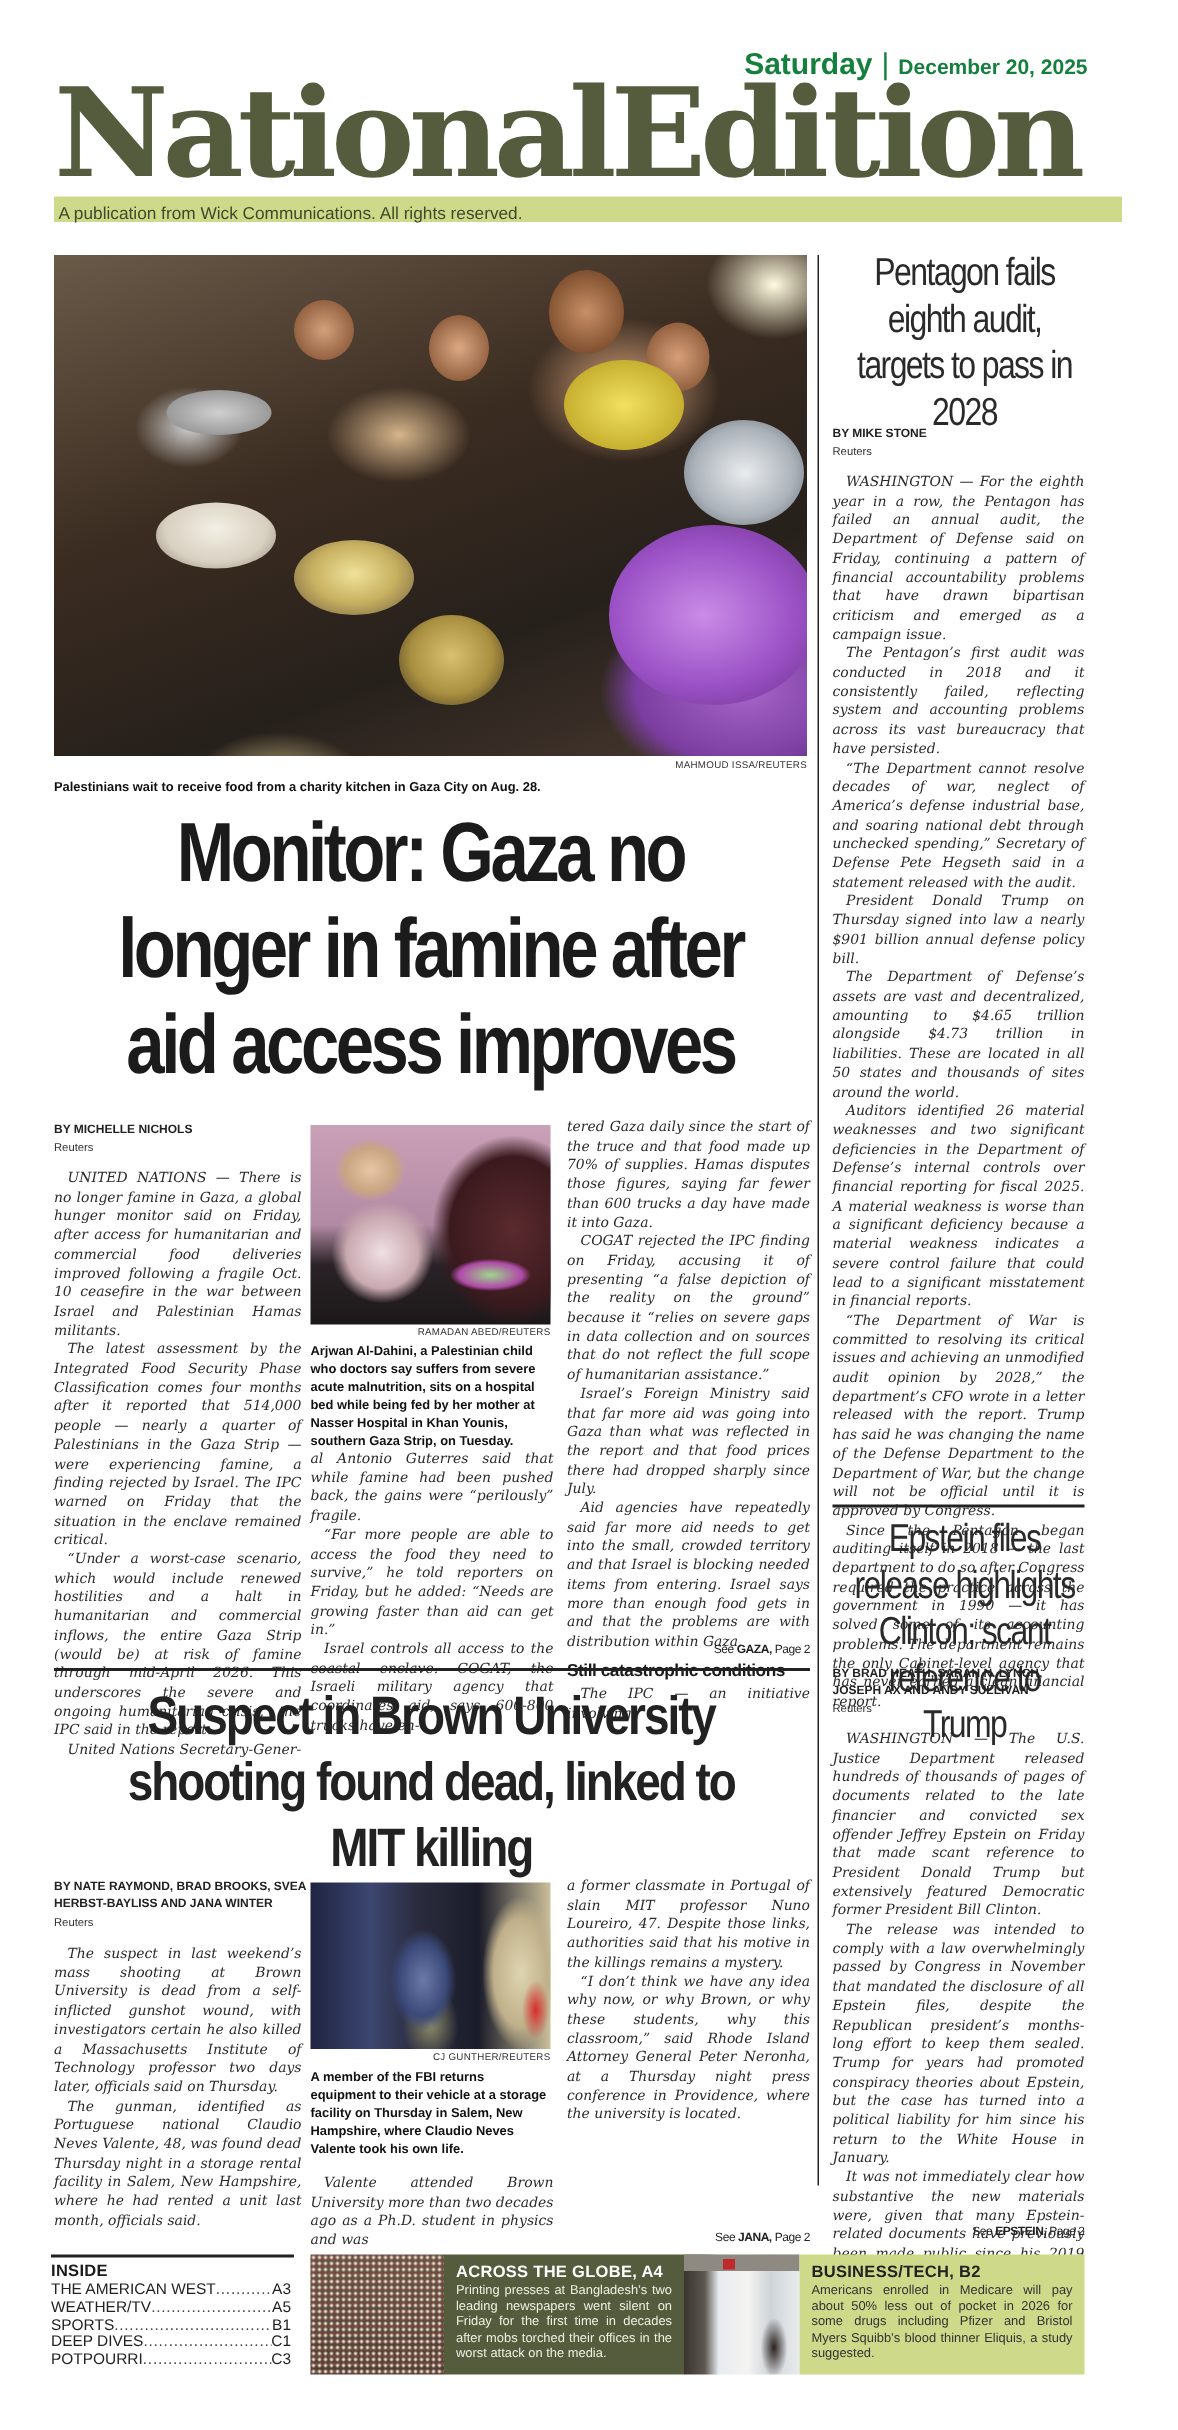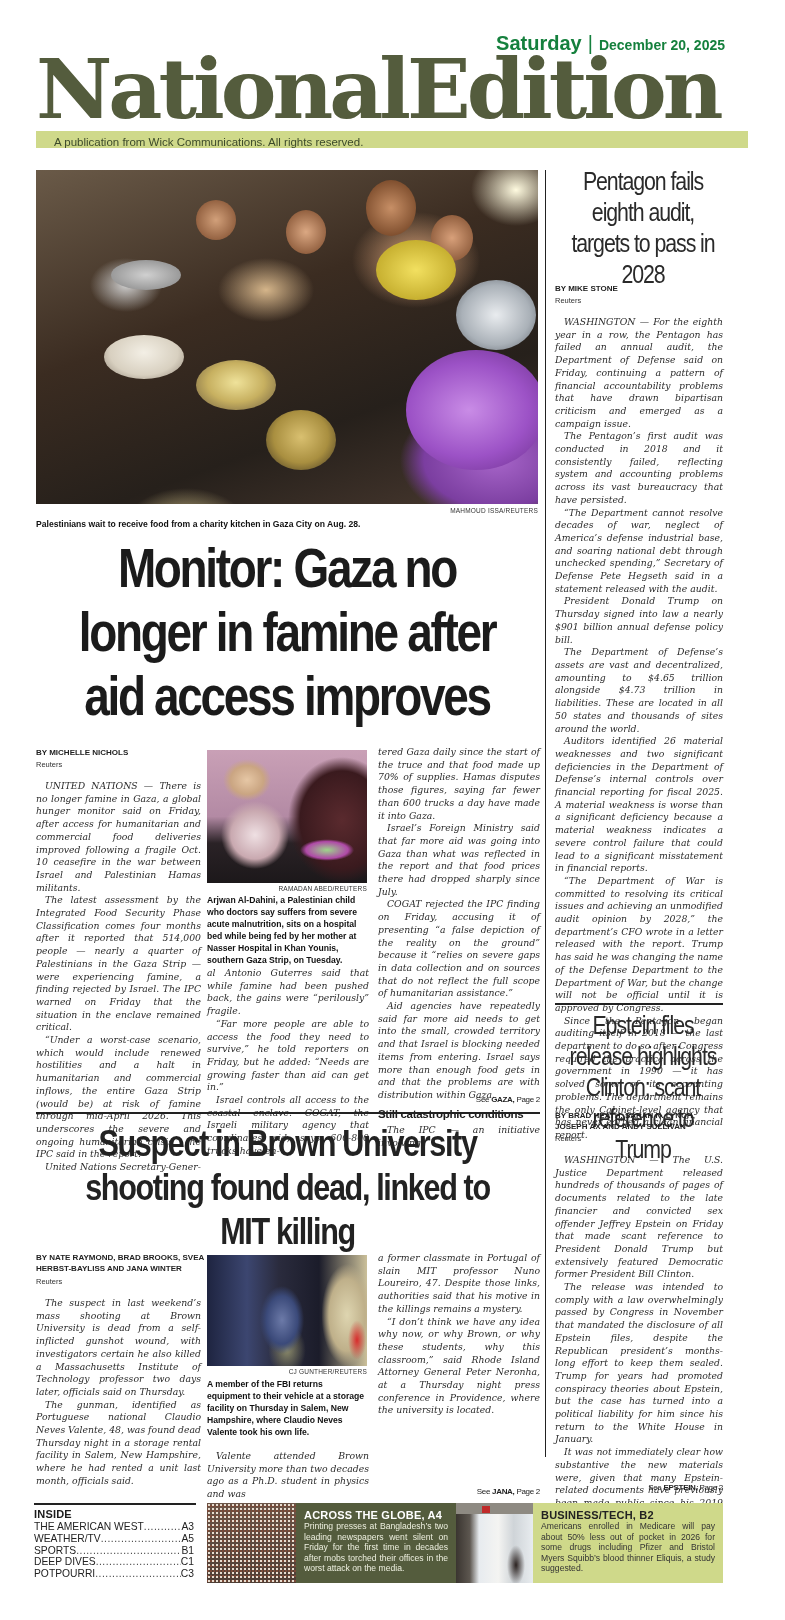--- a/index.html
+++ b/index.html
@@ -5,21 +5,21 @@
   * { box-sizing: border-box; margin: 0; padding: 0; }
   html, body { width: 785px; height: 1620px; background: #fff; overflow: hidden; }
   body { position: relative; font-family: "DejaVu Serif", serif; color: #222; }
 
   .masthead-date { position: absolute; top: 32px; right: 60px; font-family: "Liberation Sans", sans-serif; font-weight: bold; color: #15803d; display: flex; align-items: baseline; gap: 6px; }
   .masthead-date .day { font-size: 20px; }
   .masthead-date .sep { font-size: 20px; font-weight: normal; }
   .masthead-date .date { font-size: 14px; }
   .masthead-title { position: absolute; top: 44px; left: 36px; width: 714px; font-family: "DejaVu Serif", serif; font-weight: bold; font-size: 82px; line-height: 90px; color: #545c3d; letter-spacing: -4px; white-space: nowrap; transform: scaleX(1.02); transform-origin: left; }
   .tagline-bar { position: absolute; top: 131px; left: 36px; width: 712px; height: 17px; background: #cfd98a; }
-  .tagline-bar span { font-family: "Liberation Sans", sans-serif; font-size: 11.5px; color: #3c4a2a; line-height: 17px; padding-left: 18px; }
+  .tagline-bar span { font-family: "Liberation Sans", sans-serif; font-size: 11.5px; color: #3c4a2a; line-height: 17px; padding-left: 3px; }
 
   .photo { position: absolute; overflow: hidden; }
   .lead-photo { top: 170px; left: 36px; width: 502px; height: 334px;
     background:
       radial-gradient(ellipse 90px 60px at 150px 360px, #d9c98e 0%, rgba(0,0,0,0) 70%),
       radial-gradient(ellipse 120px 80px at 460px 290px, #a765c9 0%, #7b3ea0 60%, rgba(0,0,0,0) 80%),
       radial-gradient(ellipse 60px 40px at 230px 120px, #d5b58a 0%, rgba(0,0,0,0) 80%),
       radial-gradient(ellipse 80px 60px at 380px 90px, #d8a37a 0%, rgba(0,0,0,0) 80%),
       radial-gradient(ellipse 40px 30px at 90px 115px, #cfcfcf 0%, rgba(0,0,0,0) 90%),
       radial-gradient(ellipse 50px 40px at 480px 20px, #fffbe0 0%, rgba(0,0,0,0) 90%),
@@ -139,22 +139,22 @@
 <div class="caption" style="top:894px;left:207px;width:160px;">Arjwan Al-Dahini, a Palestinian child who doctors say suffers from severe acute malnutrition, sits on a hospital bed while being fed by her mother at Nasser Hospital in Khan Younis, southern Gaza Strip, on Tuesday.</div>
 
 <div class="col" style="top:967px;left:207px;width:162px;">
   <p style="text-indent:0">al Antonio Guterres said that while famine had been pushed back, the gains were “perilously” fragile.</p>
   <p>“Far more people are able to access the food they need to survive,” he told reporters on Friday, but he added: “Needs are growing faster than aid can get in.”</p>
   <p>Israel controls all access to the coastal enclave. COGAT, the Israeli military agency that coordinates aid, says 600-800 trucks have en-</p>
 </div>
 
 <div class="col" style="top:746px;left:378px;width:162px;">
   <p style="text-indent:0">tered Gaza daily since the start of the truce and that food made up 70% of supplies. Hamas disputes those figures, saying far fewer than 600 trucks a day have made it into Gaza.</p>
+  <p>COGAT rejected the IPC finding on Friday, accusing it of presenting “a false depiction of the reality on the ground” because it “relies on severe gaps in data collection and on sources that do not reflect the full scope of humanitarian assistance.”</p>
   <p>Israel’s Foreign Ministry said that far more aid was going into Gaza than what was reflected in the report and that food prices there had dropped sharply since July.</p>
-  <p>COGAT rejected the IPC finding on Friday, accusing it of presenting “a false depiction of the reality on the ground” because it “relies on severe gaps in data collection and on sources that do not reflect the full scope of humanitarian assistance.”</p>
   <p>Aid agencies have repeatedly said far more aid needs to get into the small, crowded territory and that Israel is blocking needed items from entering. Israel says more than enough food gets in and that the problems are with distribution within Gaza.</p>
   <div class="subhead">Still catastrophic conditions</div>
   <p>The IPC — an initiative involving</p>
 </div>
 <div class="jump" style="top:1095px;left:378px;width:162px;">
   <span>See </span><b>GAZA,</b><span> Page 2</span>
 </div>
 
 <div class="hrule" style="top:1112px;left:36px;width:504px;"></div>
 

